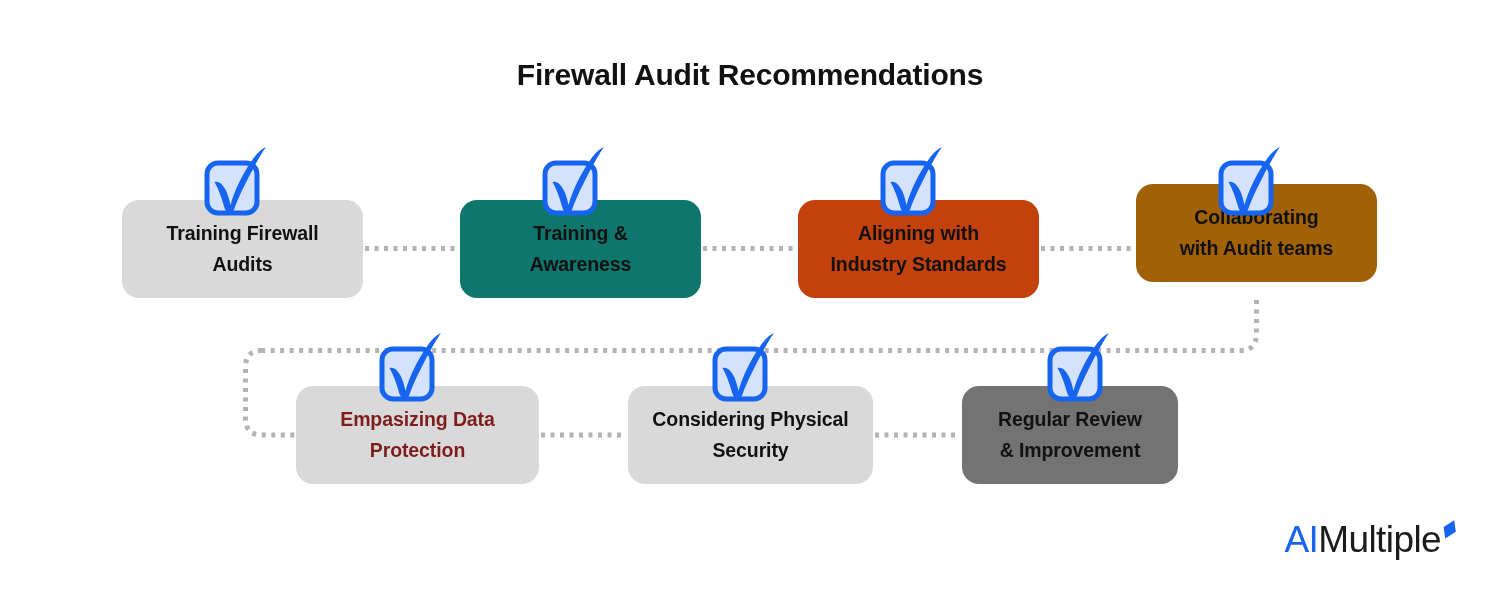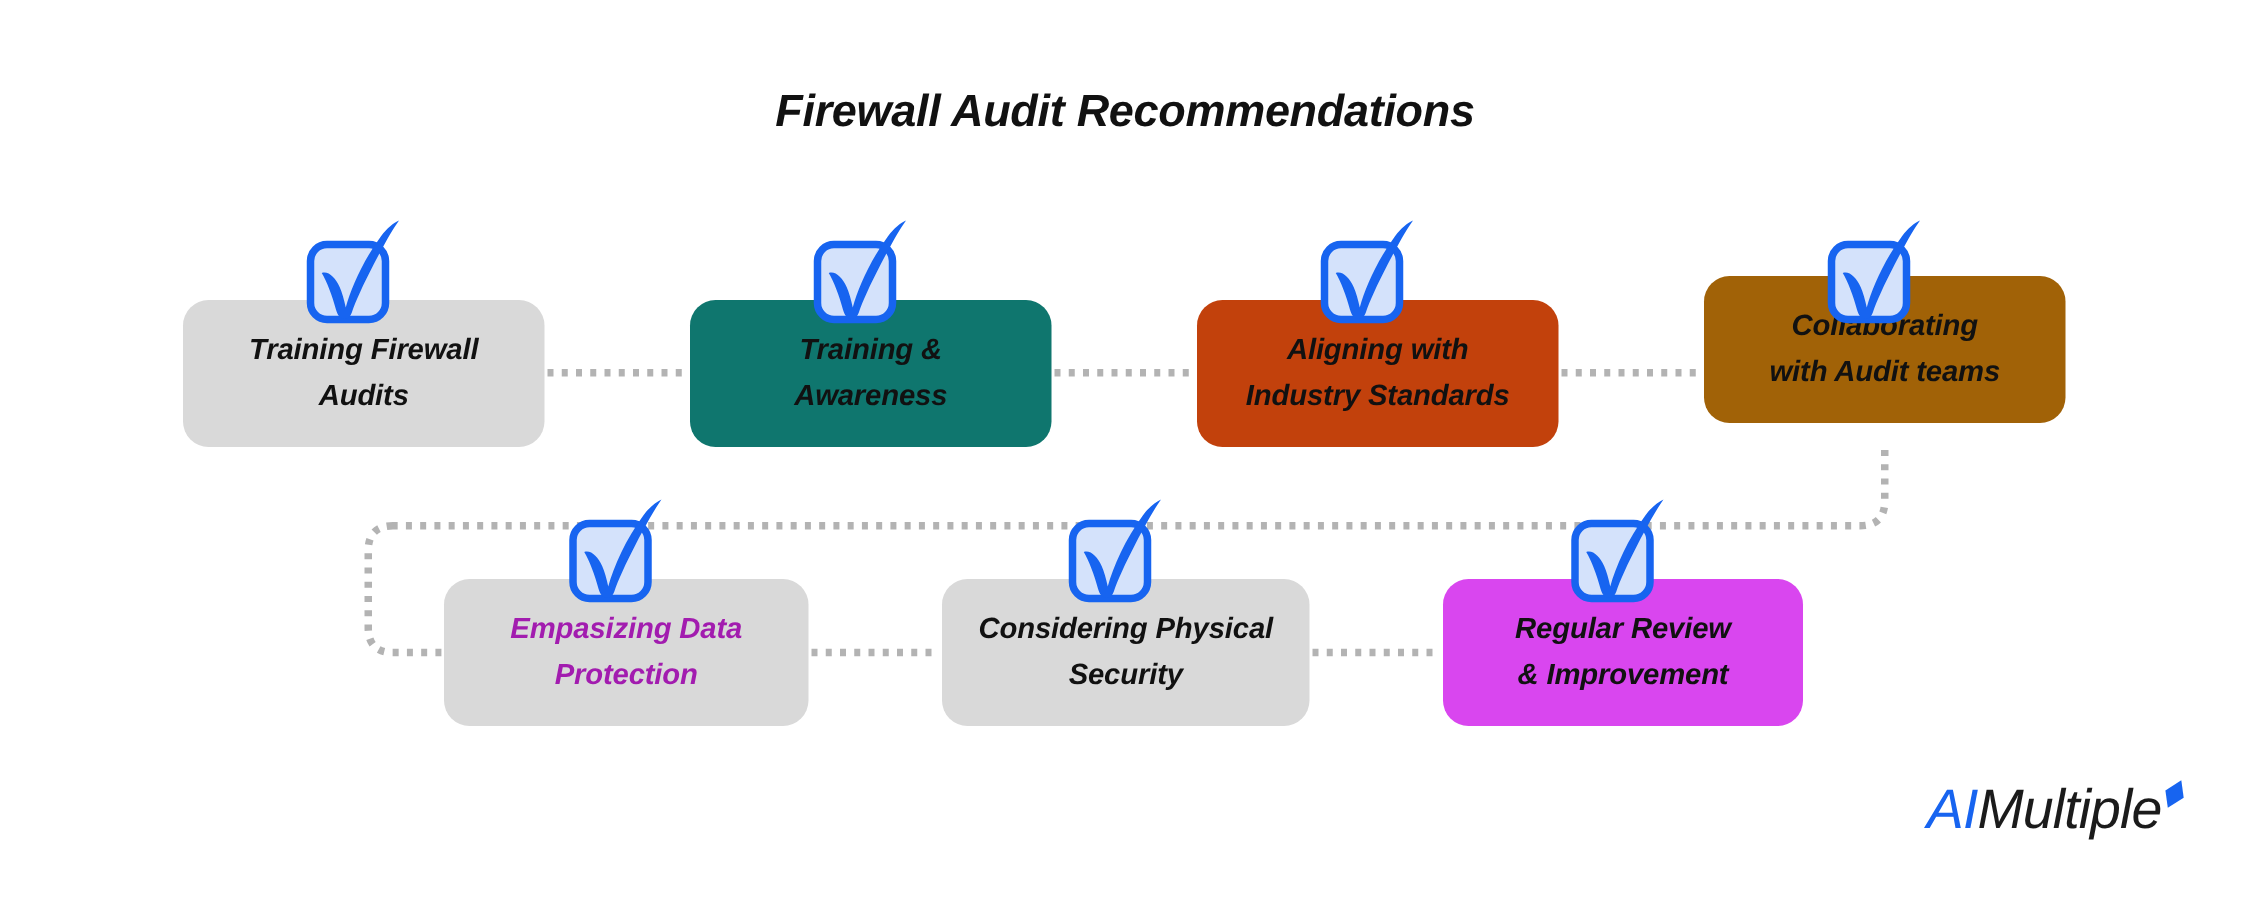--- a/index.html
+++ b/index.html
@@ -11,21 +11,20 @@
     background: #ffffff;
     font-family: "Liberation Sans", sans-serif;
     overflow: hidden;
     position: relative;
   }
 
   #infographic {
     position: relative;
     width: 1500px;
     height: 600px;
-    font-style: italic;
   }
 
   
   #page-title {
     position: absolute;
     top: 58px;
     left: 0;
     width: 1500px;
     text-align: center;
     font-size: 30px;
@@ -147,36 +146,36 @@
       </svg>
       <div class="node-card" style="left: 1136px; top: 184px; width: 241px; height: 98px; background: #a16207;">
         <div class="node-label" style="color: rgb(17, 17, 17);">Collaborating
 with Audit teams</div>
       </div>
       <svg class="check-icon" viewBox="0 0 80 76" style="left: 1205.5px; top: 145px;">
         <rect x="15" y="18" width="50" height="50" rx="11" ry="11" fill="#d4e2fb" stroke="#1764f0" stroke-width="5"></rect>
         <path d="M 22.5 37 C 27 35.5 31.5 40 34.5 46.5 C 36 50 37.5 55 38.5 60 C 42 47 50.5 28 62 12.5 C 66 7 70.5 3.5 74 2 C 70 7.5 64 18 57 31.5 C 50 45 45 56 42.5 63.5 C 41.5 66.5 39.5 68 37 67.5 C 34.5 67 33 65 32 61.5 C 29.5 52 26 43 22.5 37 Z" fill="#1764f0"></path>
       </svg>
       <div class="node-card" style="left: 296px; top: 386px; width: 243px; height: 98px; background: rgb(217, 217, 217);">
-        <div class="node-label" style="color: #a21caf;">Empasizing Data
+        <div class="node-label" style="color: #7f1d1d;">Empasizing Data
 Protection</div>
       </div>
       <svg class="check-icon" viewBox="0 0 80 76" style="left: 366.5px; top: 331px;">
         <rect x="15" y="18" width="50" height="50" rx="11" ry="11" fill="#d4e2fb" stroke="#1764f0" stroke-width="5"></rect>
         <path d="M 22.5 37 C 27 35.5 31.5 40 34.5 46.5 C 36 50 37.5 55 38.5 60 C 42 47 50.5 28 62 12.5 C 66 7 70.5 3.5 74 2 C 70 7.5 64 18 57 31.5 C 50 45 45 56 42.5 63.5 C 41.5 66.5 39.5 68 37 67.5 C 34.5 67 33 65 32 61.5 C 29.5 52 26 43 22.5 37 Z" fill="#1764f0"></path>
       </svg>
       <div class="node-card" style="left: 628px; top: 386px; width: 245px; height: 98px; background: rgb(217, 217, 217);">
         <div class="node-label" style="color: rgb(17, 17, 17);">Considering Physical
 Security</div>
       </div>
       <svg class="check-icon" viewBox="0 0 80 76" style="left: 699.5px; top: 331px;">
         <rect x="15" y="18" width="50" height="50" rx="11" ry="11" fill="#d4e2fb" stroke="#1764f0" stroke-width="5"></rect>
         <path d="M 22.5 37 C 27 35.5 31.5 40 34.5 46.5 C 36 50 37.5 55 38.5 60 C 42 47 50.5 28 62 12.5 C 66 7 70.5 3.5 74 2 C 70 7.5 64 18 57 31.5 C 50 45 45 56 42.5 63.5 C 41.5 66.5 39.5 68 37 67.5 C 34.5 67 33 65 32 61.5 C 29.5 52 26 43 22.5 37 Z" fill="#1764f0"></path>
       </svg>
-      <div class="node-card" style="left: 962px; top: 386px; width: 240px; height: 98px; background: #d946ef;">
+      <div class="node-card" style="left: 962px; top: 386px; width: 216px; height: 98px; background: #737373;">
         <div class="node-label" style="color: rgb(17, 17, 17);">Regular Review
 &amp; Improvement</div>
       </div>
       <svg class="check-icon" viewBox="0 0 80 76" style="left: 1035px; top: 331px;">
         <rect x="15" y="18" width="50" height="50" rx="11" ry="11" fill="#d4e2fb" stroke="#1764f0" stroke-width="5"></rect>
         <path d="M 22.5 37 C 27 35.5 31.5 40 34.5 46.5 C 36 50 37.5 55 38.5 60 C 42 47 50.5 28 62 12.5 C 66 7 70.5 3.5 74 2 C 70 7.5 64 18 57 31.5 C 50 45 45 56 42.5 63.5 C 41.5 66.5 39.5 68 37 67.5 C 34.5 67 33 65 32 61.5 C 29.5 52 26 43 22.5 37 Z" fill="#1764f0"></path>
       </svg>
     </div>
 
   <div id="brand-logo">

